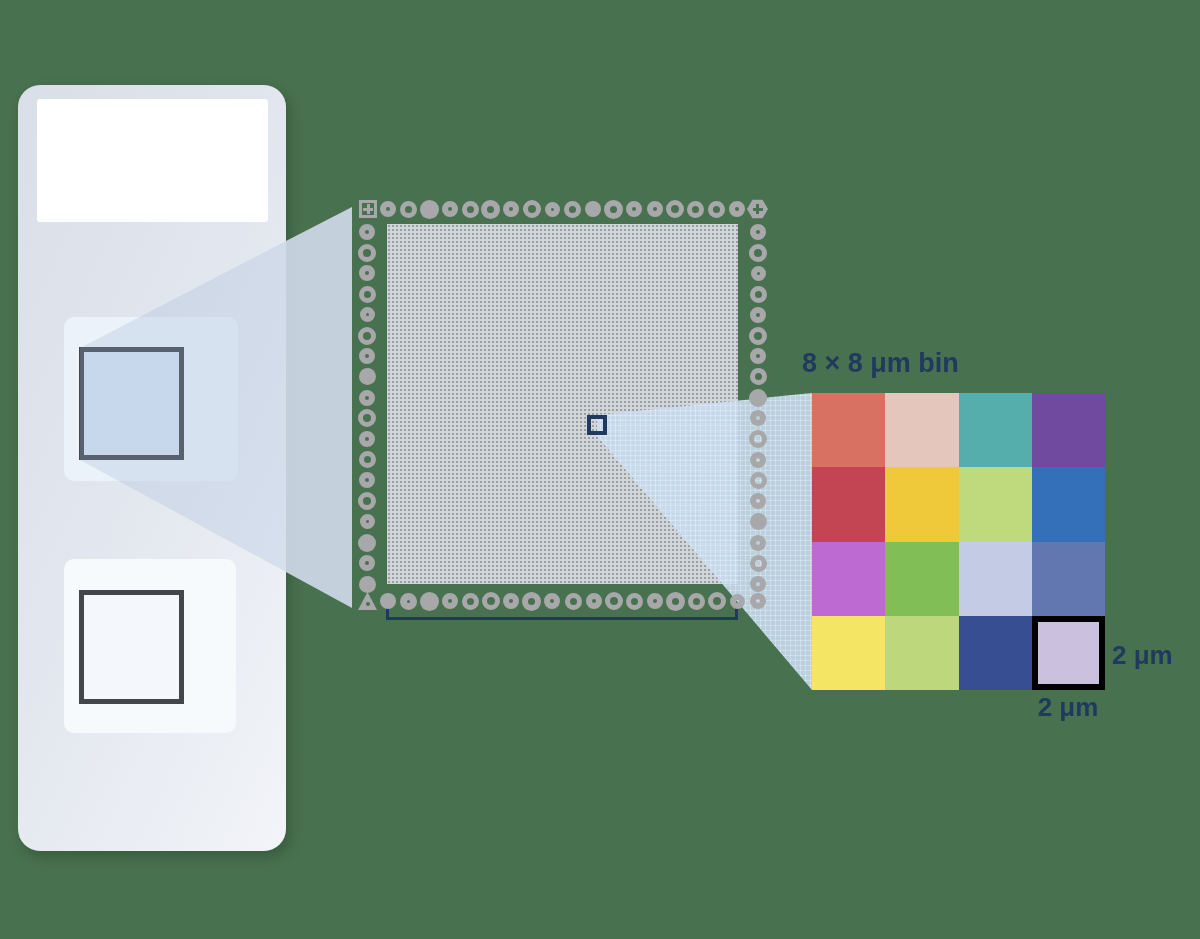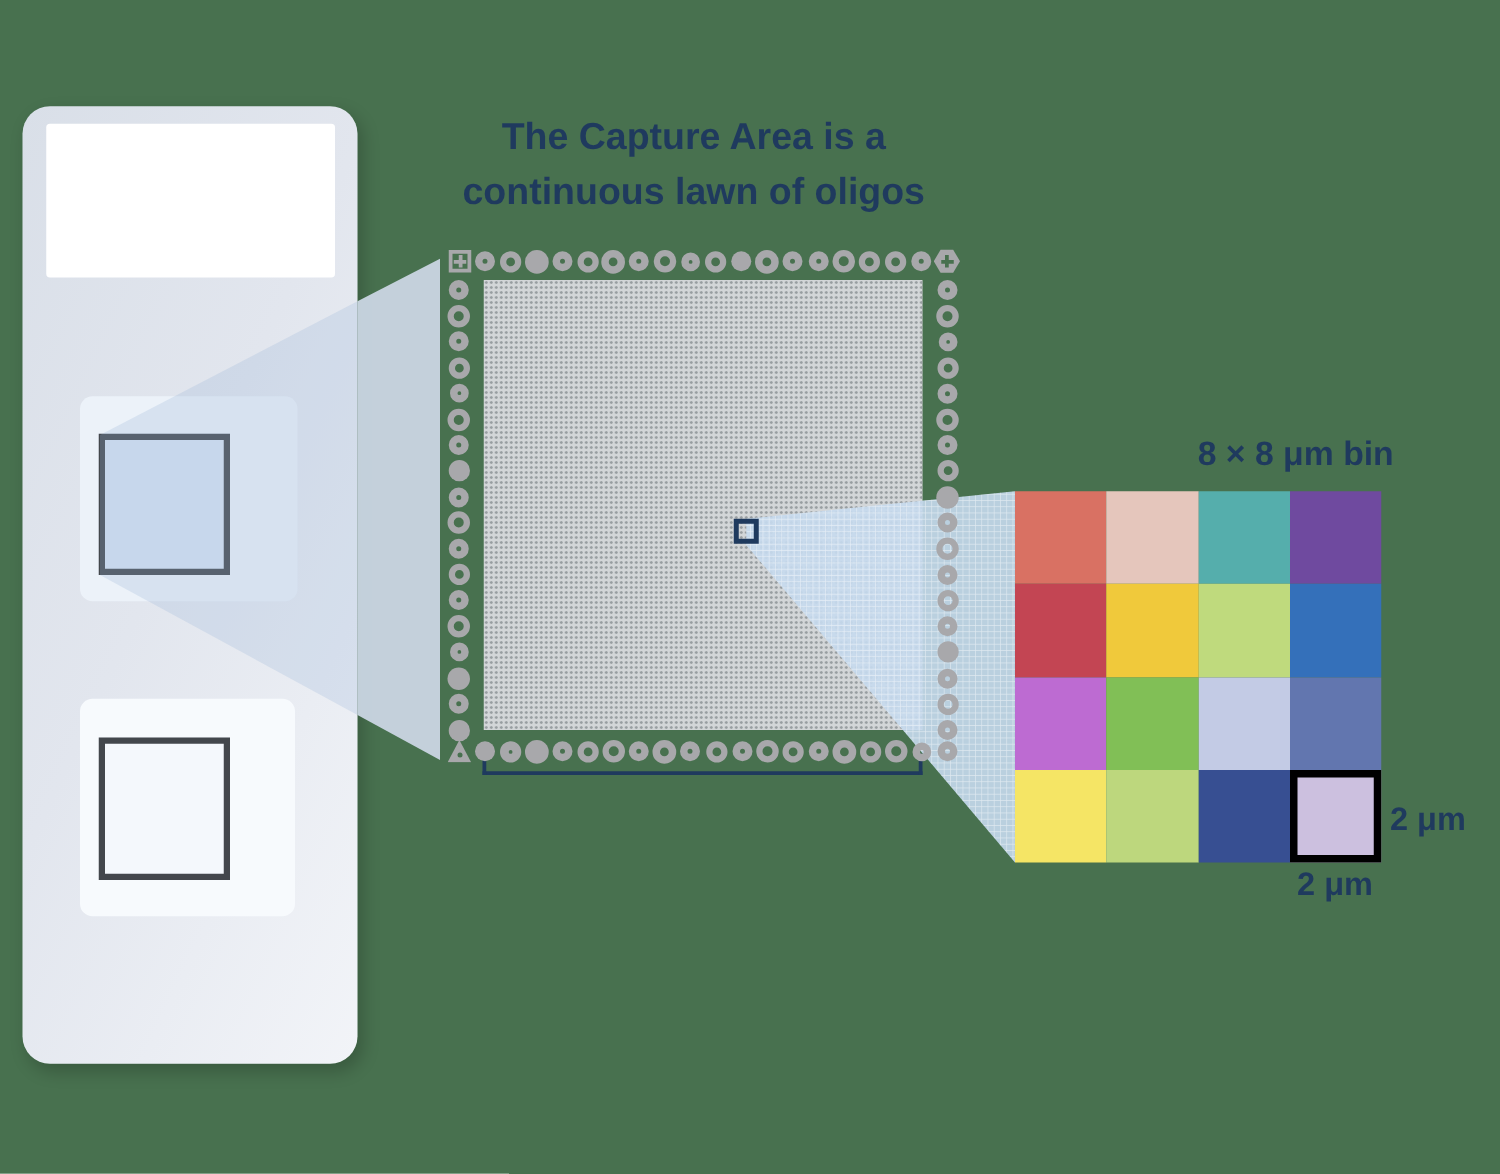--- a/index.html
+++ b/index.html
@@ -70,21 +70,21 @@
   .bracket{
     left:386px; top:603px; width:352px; height:17px; box-sizing:border-box;
     border-left:3px solid var(--navy,#1f3a5e);
     border-right:3px solid var(--navy,#1f3a5e);
     border-bottom:3px solid var(--navy,#1f3a5e);
   }
   .dim-label{ left:386px; top:640px; width:352px; text-align:center; font-size:26px; }
 
   
   .diagram-title{ left:330px; top:88px; width:450px; text-align:center; font-size:30px; line-height:44px; }
-  .inset-title{ left:802px; top:348px; width:313px; text-align:right; font-size:27px; }
+  .inset-title{ left:802px; top:348px; width:313px; text-align:left; font-size:27px; }
 
   
   .bin-grid{
     left:812px; top:393px; width:293px; height:297px;
     display:grid; grid-template-columns:repeat(4,1fr); grid-template-rows:repeat(4,1fr);
   }
   .bin-cell{ width:100%; height:100%; }
   .bin-cell.highlight{ box-sizing:border-box; border:6px solid #000000; }
   .um-right{ left:1112px; top:640px; font-size:26px; }
   .um-bottom{ left:1031px; top:692px; width:74px; text-align:center; font-size:26px; }
@@ -205,24 +205,20 @@
         <div class="fid donut" style="left: 750px; top: 493.176px; width: 16px; height: 16px; border-width: 6px;"></div>
         <div class="fid dot" style="left: 749.5px; top: 513.382px; width: 17px; height: 17px;"></div>
         <div class="fid donut" style="left: 750px; top: 534.588px; width: 16px; height: 16px; border-width: 6px;"></div>
         <div class="fid ring" style="left: 749.5px; top: 554.794px; width: 17px; height: 17px; border-width: 5px;"></div>
         <div class="fid donut" style="left: 750px; top: 576px; width: 16px; height: 16px; border-width: 6px;"></div>
       </div>
   </div>
 
   <div class="abs bin-square z7"></div>
 
-  <div class="abs diagram-title navy-text z8">
-    <div>The Capture Area is a</div>
-    <div>continuous lawn of oligos</div>
-  </div>
 
   <div class="abs inset-title navy-text z4">8 × 8 μm bin</div>
   <div class="abs bin-grid z6">
       <div class="bin-cell" style="background: rgb(217, 113, 99);"></div>
       <div class="bin-cell" style="background: rgb(229, 198, 188);"></div>
       <div class="bin-cell" style="background: rgb(85, 174, 172);"></div>
       <div class="bin-cell" style="background: rgb(111, 74, 159);"></div>
       <div class="bin-cell" style="background: rgb(195, 69, 83);"></div>
       <div class="bin-cell" style="background: rgb(240, 201, 59);"></div>
       <div class="bin-cell" style="background: rgb(191, 218, 125);"></div>

